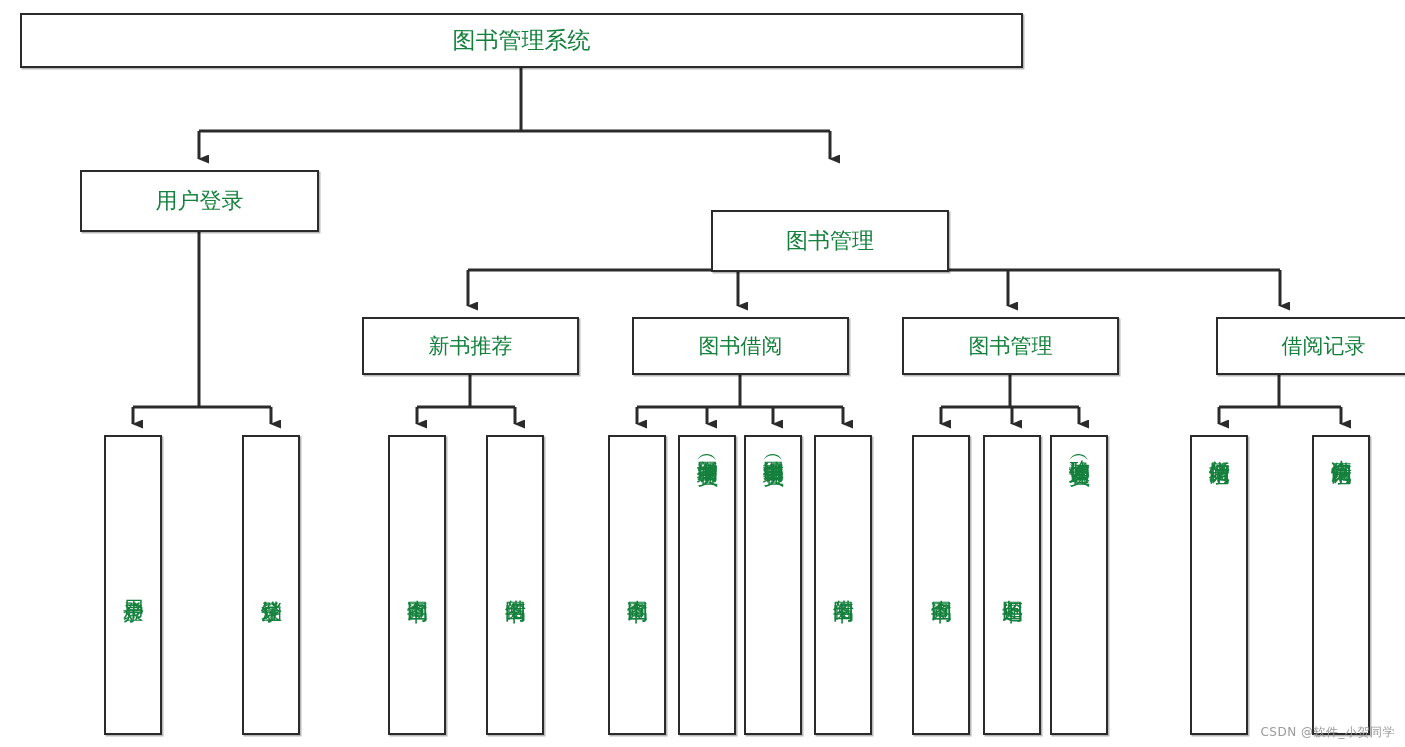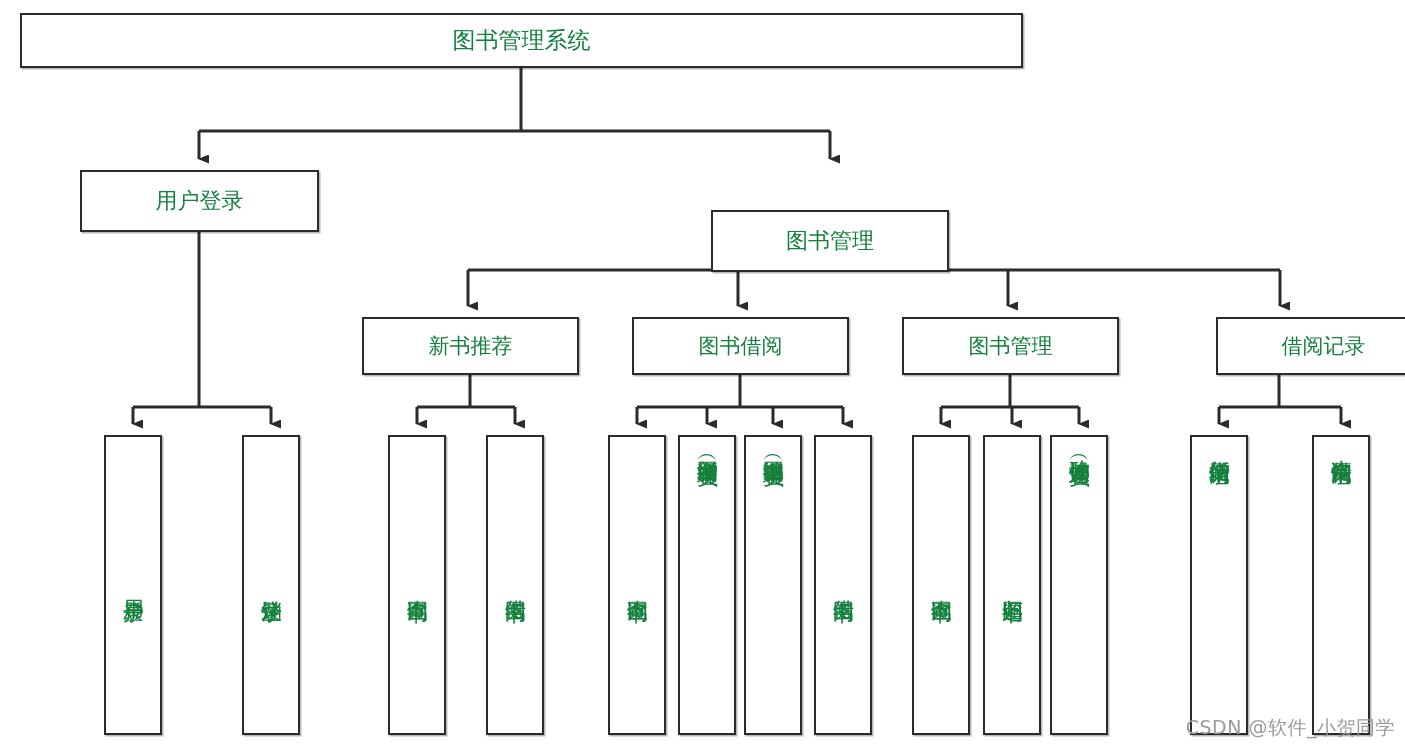--- a/index.html
+++ b/index.html
@@ -58,21 +58,21 @@
     line-height: 1;
   }
   .leaf.leaf-mid {
     align-items: center;
     padding-top: 0;
   }
   #watermark {
     position: absolute;
     right: 10px;
     bottom: 6px;
-    font-size: 19px;
+    font-size: 12px;
     color: #9a9a9a;
     letter-spacing: 0.5px;
     user-select: none;
     white-space: nowrap;
   }
 </style>
 </head>
 <body>
 
 <div id="diagram-root">

